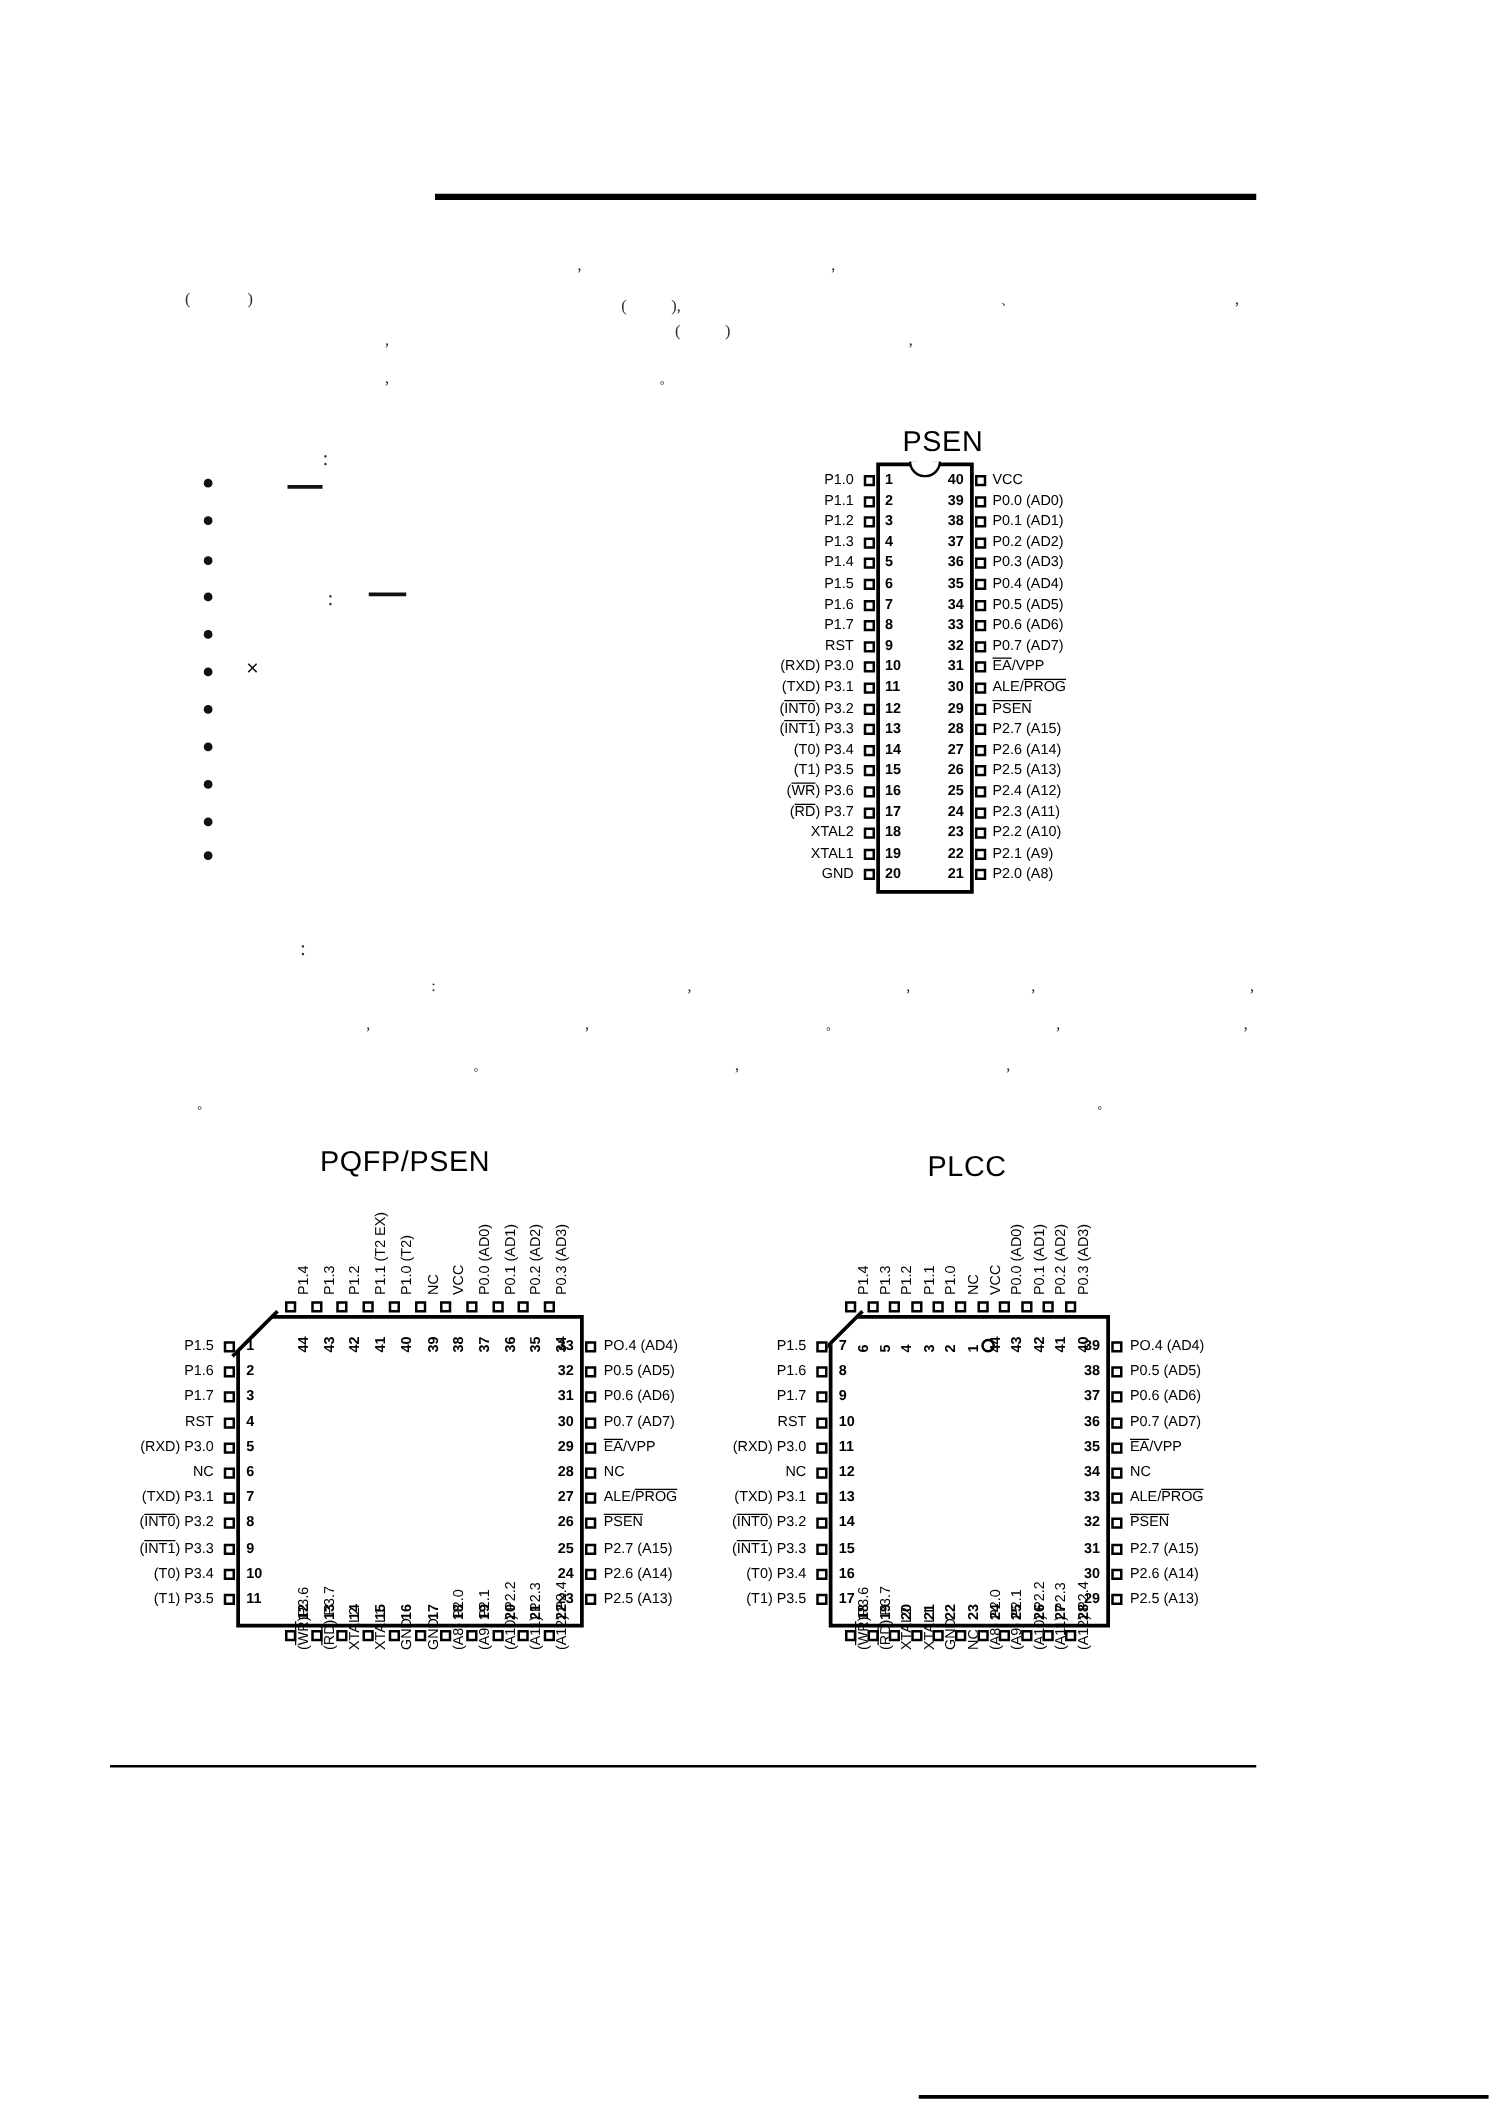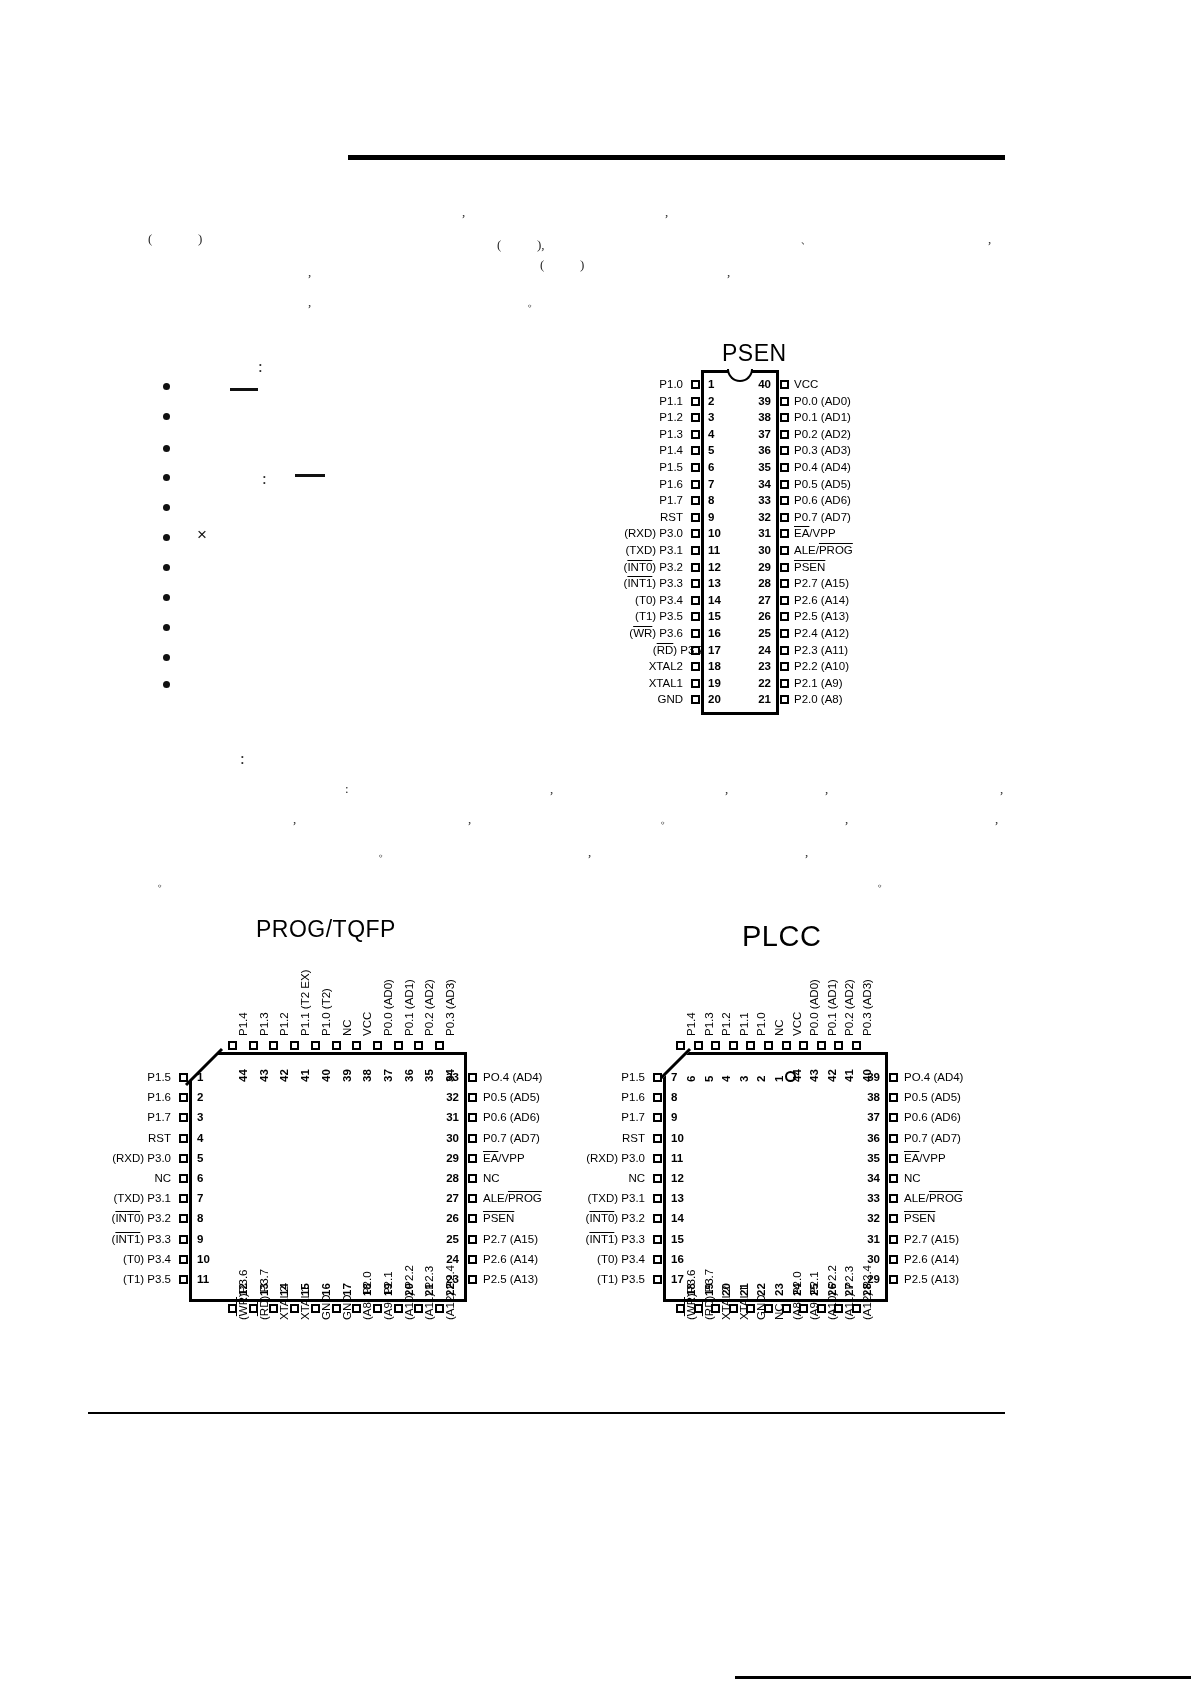--- a/index.html
+++ b/index.html
@@ -250,21 +250,21 @@
       <div class="pad" style="left:691px; top:595.8px;"></div>
       <div class="pinlabel" style="left:683px; top:594.8px; transform:translateX(-100%);">(T0) P3.4</div>
       <div class="pinnum" style="left:708px; top:594.8px;">14</div>
       <div class="pad" style="left:691px; top:612.4000000000001px;"></div>
       <div class="pinlabel" style="left:683px; top:611.4000000000001px; transform:translateX(-100%);">(T1) P3.5</div>
       <div class="pinnum" style="left:708px; top:611.4000000000001px;">15</div>
       <div class="pad" style="left:691px; top:629px;"></div>
       <div class="pinlabel" style="left:683px; top:628px; transform:translateX(-100%);">(<span class="ob">WR</span>) P3.6</div>
       <div class="pinnum" style="left:708px; top:628px;">16</div>
       <div class="pad" style="left:691px; top:645.6px;"></div>
-      <div class="pinlabel" style="left:683px; top:644.6px; transform:translateX(-100%);margin-left:21px;">(<span class="ob">RD</span>) P3.7</div>
+      <div class="pinlabel" style="left:683px; top:644.6px; transform:translateX(-100%);">(<span class="ob">RD</span>) P3.7</div>
       <div class="pinnum" style="left:708px; top:644.6px;">17</div>
       <div class="pad" style="left:691px; top:662.2px;"></div>
       <div class="pinlabel" style="left:683px; top:661.2px; transform:translateX(-100%);">XTAL2</div>
       <div class="pinnum" style="left:708px; top:661.2px;">18</div>
       <div class="pad" style="left:691px; top:678.8px;"></div>
       <div class="pinlabel" style="left:683px; top:677.8px; transform:translateX(-100%);">XTAL1</div>
       <div class="pinnum" style="left:708px; top:677.8px;">19</div>
       <div class="pad" style="left:691px; top:695.4000000000001px;"></div>
       <div class="pinlabel" style="left:683px; top:694.4000000000001px; transform:translateX(-100%);">GND</div>
       <div class="pinnum" style="left:708px; top:694.4000000000001px;">20</div>
@@ -324,21 +324,21 @@
       <div class="pinnum" style="left:771px; top:661.2px; transform:translateX(-100%);">23</div>
       <div class="pad" style="left:780px; top:678.8px;"></div>
       <div class="pinlabel" style="left:794px; top:677.8px;">P2.1 (A9)</div>
       <div class="pinnum" style="left:771px; top:677.8px; transform:translateX(-100%);">22</div>
       <div class="pad" style="left:780px; top:695.4000000000001px;"></div>
       <div class="pinlabel" style="left:794px; top:694.4000000000001px;">P2.0 (A8)</div>
       <div class="pinnum" style="left:771px; top:694.4000000000001px; transform:translateX(-100%);">21</div>
     </div>
 
   <div class="diagram" id="pqfp-diagram">
-    <div class="pkg-title" id="pqfp-title" style="left:256px; top:916px; font-size:23px;">PROG/TQFP</div>
+    <div class="pkg-title" id="pqfp-title" style="left:256px; top:916px; font-size:23px;">PQFP/PSEN</div>
     <div class="qfp-body" style="left:189px; top:1052px; width:278px; height:250px;"></div>
 
     <div class="chamfer-mask" style="left:186px; top:1049px; width:36px; height:36px; background:#fff;
                 clip-path:polygon(0 0, 100% 0, 0 100%);"></div>
     <div style="position:absolute; left:187px; top:1050px; width:42px; height:42px;
                 border-bottom:3px solid #000; transform:rotate(45deg); transform-origin: 100% 100%;
                 width:0; height:0;"></div>
     <svg style="position:absolute; left:186px; top:1049px; width:42px; height:42px; overflow:visible;">
       <line x1="0" y1="36" x2="36" y2="0" stroke="#000" stroke-width="3"></line>
     </svg>
@@ -470,21 +470,21 @@
       <div class="vnum" style="left:403.6px; top:1296px;">20</div>
       <div class="pad" style="left:414.29999999999995px; top:1304px;"></div>
       <div class="vlabel" style="left:424.29999999999995px; top:1320px;">(A11) P2.3</div>
       <div class="vnum" style="left:424.29999999999995px; top:1296px;">21</div>
       <div class="pad" style="left:435px; top:1304px;"></div>
       <div class="vlabel" style="left:445px; top:1320px;">(A12) P2.4</div>
       <div class="vnum" style="left:445px; top:1296px;">22</div>
     </div>
 
   <div class="diagram" id="plcc-diagram">
-    <div class="pkg-title" id="plcc-title" style="left:742px; top:920px; font-size:29px;">PLCC</div>
+    <div class="pkg-title" id="plcc-title" style="left:742px; top:920px; font-size:23px;">PLCC</div>
     <div class="qfp-body" style="left:663px; top:1052px; width:225px; height:250px;"></div>
     <div class="chamfer-mask" style="left:660px; top:1049px; width:32px; height:32px; background:#fff;
                 clip-path:polygon(0 0, 100% 0, 0 100%);"></div>
     <svg style="position:absolute; left:660px; top:1049px; width:34px; height:34px; overflow:visible;">
       <line x1="0" y1="30" x2="30" y2="0" stroke="#000" stroke-width="3"></line>
     </svg>
     <div class="plcc-dot" style="left:785px; top:1071px;"></div>
   <div class="pad" style="left:653px; top:1073px;"></div>
       <div class="pinlabel" style="left:645px; top:1072px; transform:translateX(-100%);">P1.5</div>
       <div class="pinnum" style="left:671px; top:1072px;">7</div>

